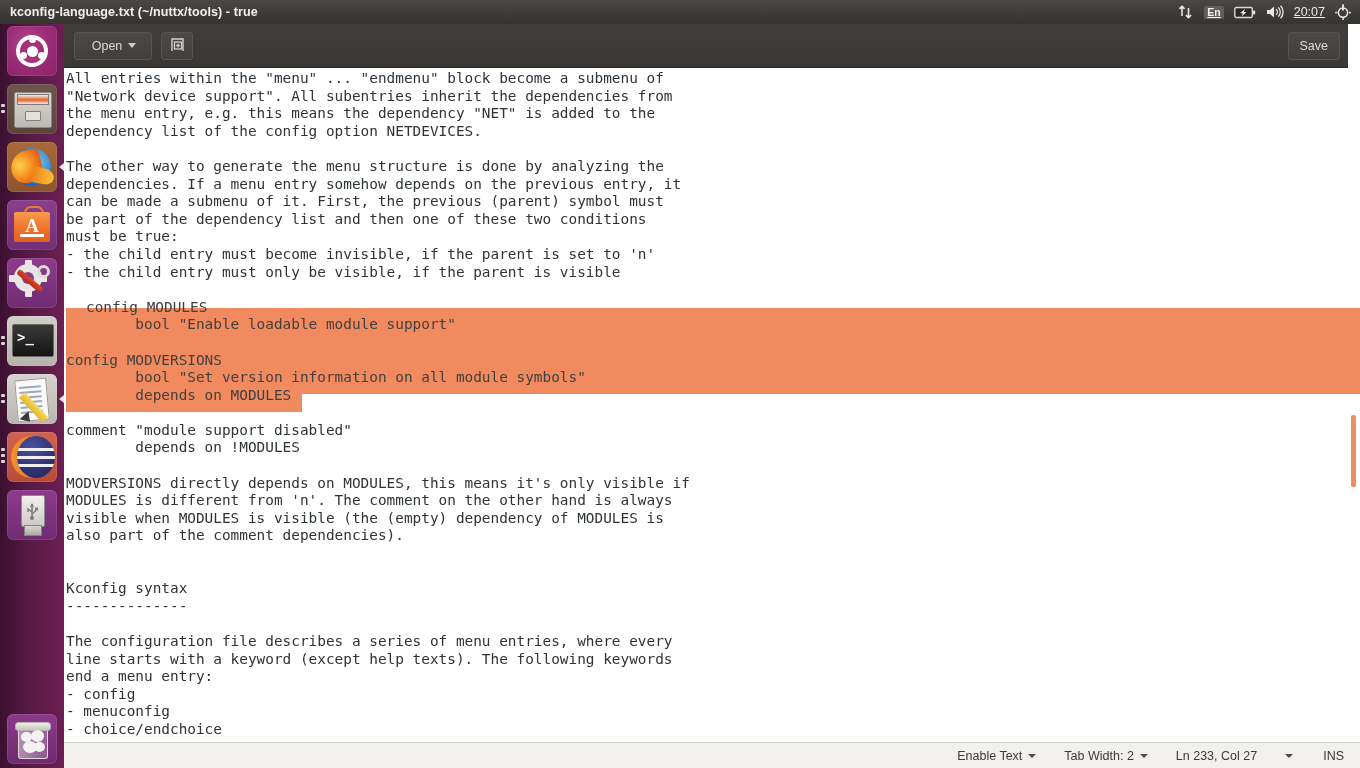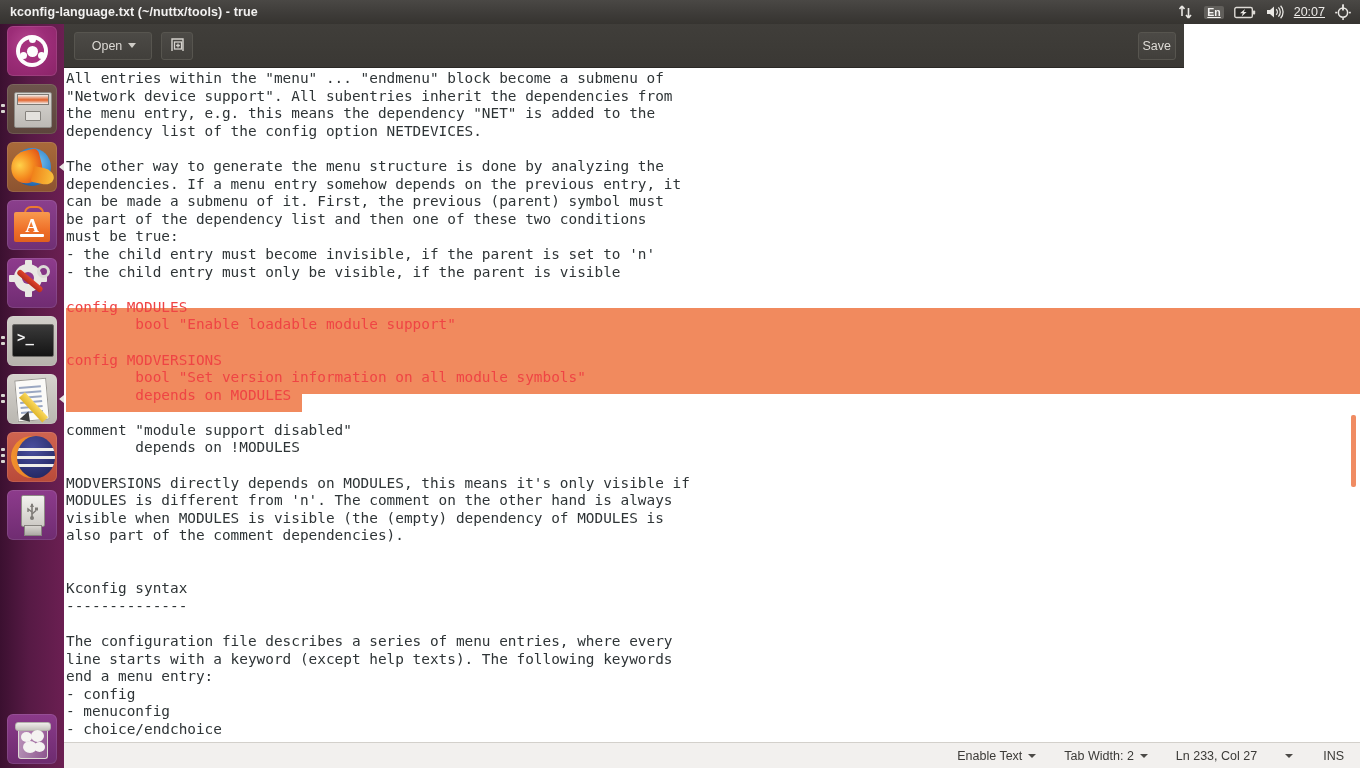--- a/index.html
+++ b/index.html
@@ -316,21 +316,21 @@
   #gedit-window {
     position: absolute;
     left: 64px; top: 24px;
     width: 1296px; height: 744px;
     background: #ffffff;
     overflow: hidden;
   }
   #headerbar {
     position: absolute;
     left: 0; top: 0;
-    width: 1120px; height: 44px;
+    width: 1284px; height: 44px;
     background: linear-gradient(to bottom, #403e3a 0%, #3a3834 100%);
     border-bottom: 1px solid #2b2926;
     display: flex;
     align-items: center;
     box-sizing: border-box;
     padding: 0 8px 0 10px;
   }
   .hb-btn {
     height: 28px;
     background: linear-gradient(to bottom, #4c4a46 0%, #413f3b 100%);
@@ -347,21 +347,21 @@
   }
   #open-button { padding: 0 10px 0 12px; min-width: 78px; }
   #open-label { color: #dcd9d4; }
   .caret {
     width: 0; height: 0;
     border-left: 4.5px solid transparent;
     border-right: 4.5px solid transparent;
     border-top: 5px solid #cfccc7;
   }
   #newdoc-button { width: 32px; margin-left: 9px; }
-  #save-button { margin-left: auto; padding: 0 4px; }
+  #save-button { margin-left: auto; padding: 0 11px; }
 
   #text-area {
     position: absolute;
     left: 0; top: 44px;
     width: 1296px; height: 674px;
     background: #ffffff;
     overflow: hidden;
   }
   #code {
     position: absolute;
@@ -373,21 +373,21 @@
     color: #2e3436;
     white-space: pre;
     letter-spacing: 0px;
   }
   .sel-block {
     position: absolute;
     background: #f18a5e;
     z-index: 1;
   }
   #code.layer { z-index: 2; }
-  .selected-text { color: #ef4444; }
+  .selected-text { color: #404040; padding-left: 20px; }
 
   #scrollbar-track {
     position: absolute;
     right: 0; top: 44px;
     width: 13px; height: 674px;
     background: transparent;
     z-index: 5;
   }
   #scrollbar-thumb {
     position: absolute;

